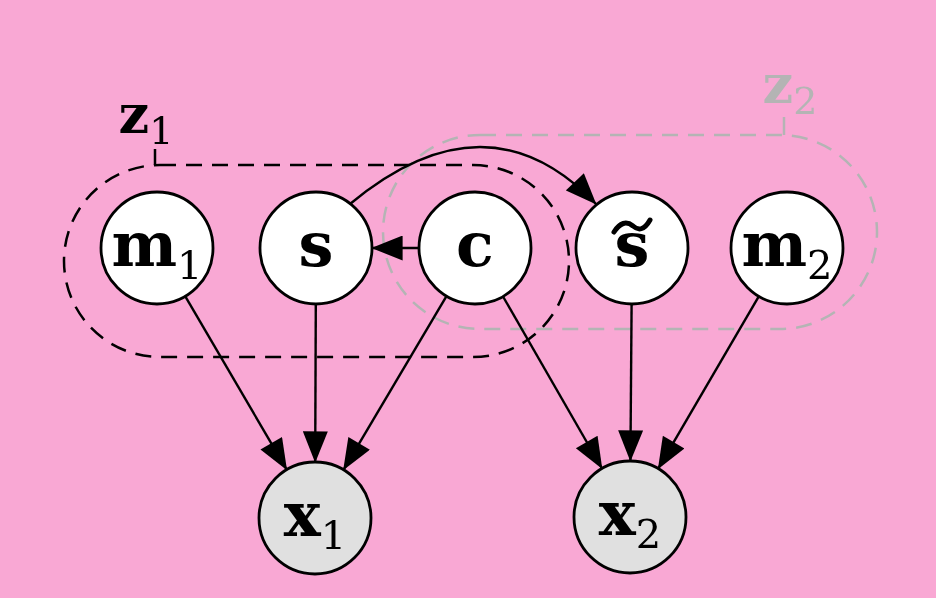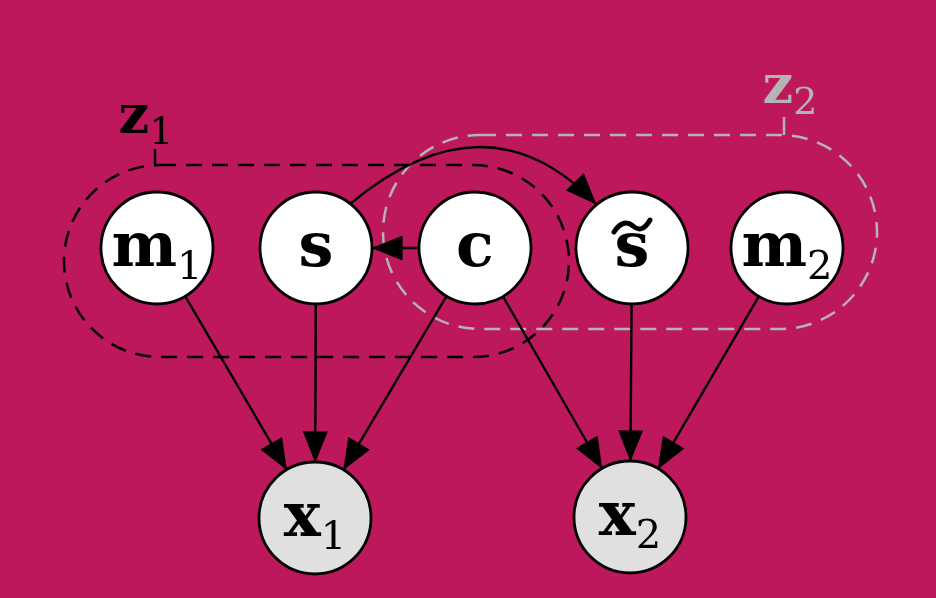--- a/index.html
+++ b/index.html
@@ -1,20 +1,20 @@
 <!DOCTYPE html>
 <html><head>
 <meta charset="utf-8">
 <style>
   html, body { margin: 0; padding: 0; background: #ffffff; }
   .stage {
     position: relative;
     width: 936px;
     height: 598px;
-    background: #be185d;
+    background: #f9a8d4;
     overflow: hidden;
   }
   svg text {
     font-family: "DejaVu Serif", "Liberation Serif", serif;
   }
   .node-main  { font-size: 62px; font-weight: bold; }
   .node-sub   { font-size: 40px; font-weight: normal; }
   .plate-main { font-size: 54px; font-weight: bold; }
   .plate-sub  { font-size: 38px; font-weight: normal; }
 </style>

